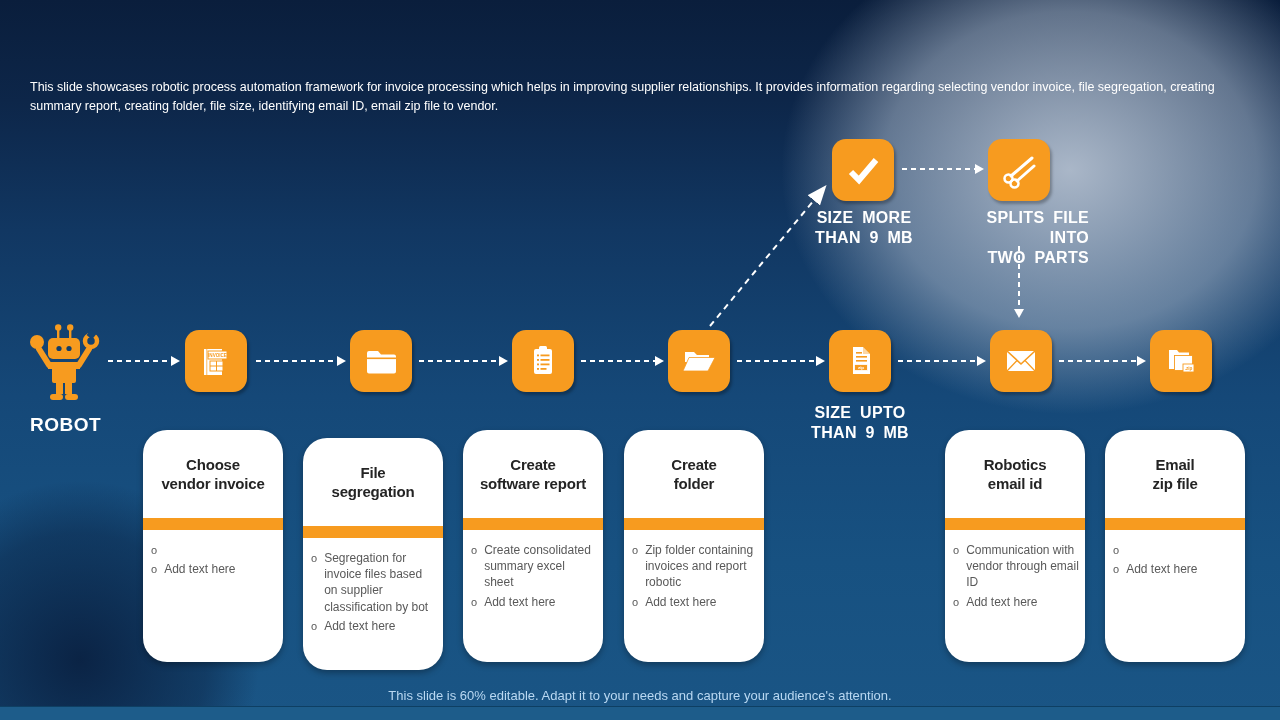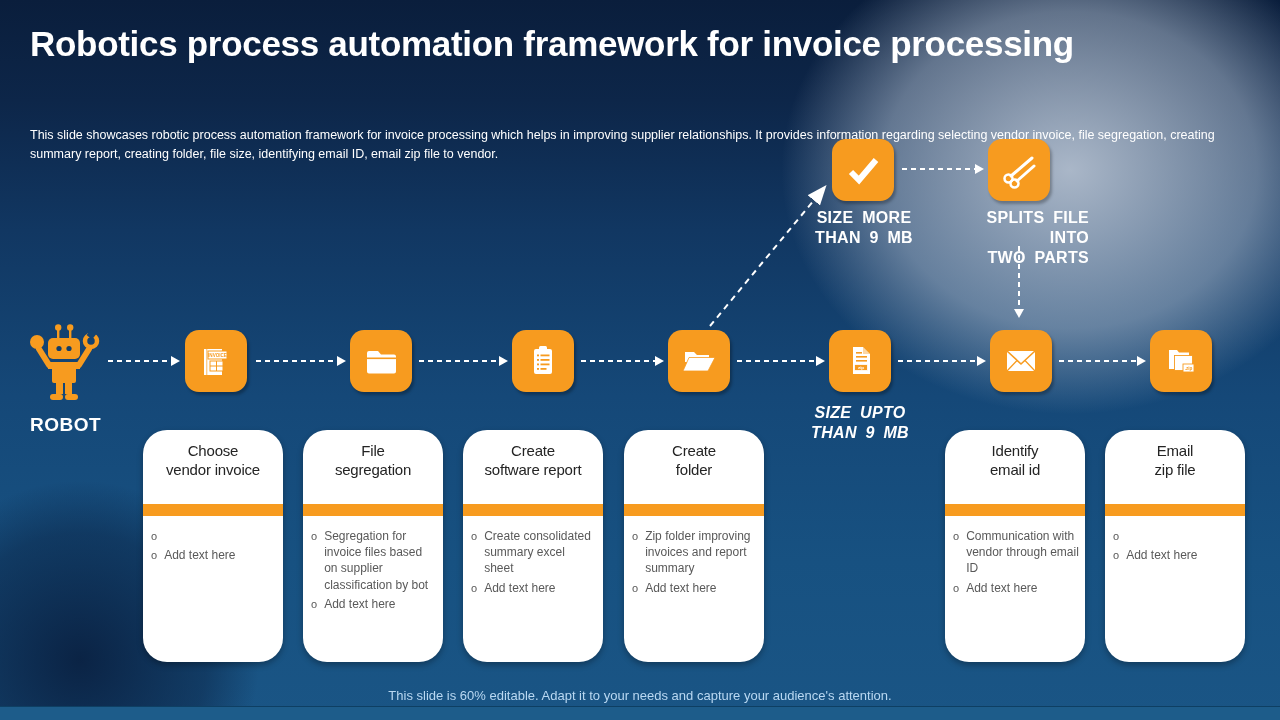--- a/index.html
+++ b/index.html
@@ -9,62 +9,61 @@
     background:linear-gradient(180deg,#0A1E3C 0%,#0D2649 14%,#113762 32%,#154878 55%,#175181 78%,#1A5585 100%);
   }
   
   .blob-tr{position:absolute;right:-180px;top:-160px;width:780px;height:660px;border-radius:50%;
     background:radial-gradient(closest-side,rgba(178,190,206,0.95),rgba(170,184,202,0.55) 48%,rgba(170,184,202,0) 74%);}
   .blob-bl{position:absolute;left:-150px;bottom:-170px;width:460px;height:460px;border-radius:50%;
     background:radial-gradient(closest-side,rgba(9,30,62,0.9),rgba(9,30,62,0.45) 55%,rgba(9,30,62,0) 78%);}
   .layer{position:absolute;inset:0;}
 
   .title{position:absolute;left:30px;top:24px;width:1200px;color:#fff;font-size:35px;font-weight:bold;letter-spacing:-0.3px;}
-  .subtitle{position:absolute;left:30px;top:78px;width:1215px;color:#fff;font-size:12.5px;line-height:1.55;margin-top:48px;}
+  .subtitle{position:absolute;left:30px;top:78px;width:1215px;color:#fff;font-size:12.5px;line-height:1.55;}
 
   .tile{position:absolute;width:62px;height:62px;border-radius:14px;background:#F79B1F;
     display:flex;align-items:center;justify-content:center;box-shadow:2px 3px 3px rgba(0,0,0,0.28);}
 
   .flow-label{position:absolute;color:#fff;font-size:16px;font-weight:bold;text-align:center;
     letter-spacing:0.3px;word-spacing:4px;line-height:1.25;}
 
   .robot-label{position:absolute;left:30px;top:414px;color:#fff;font-size:19px;font-weight:bold;letter-spacing:0.5px;}
 
   
   .harrow{position:absolute;height:2px;background:repeating-linear-gradient(90deg,#fff 0 5px,transparent 5px 9px);}
   .harrow::after{content:"";position:absolute;right:-2px;top:-4px;width:0;height:0;
     border-left:9px solid #fff;border-top:5px solid transparent;border-bottom:5px solid transparent;}
   .varrow{position:absolute;width:2px;background:repeating-linear-gradient(180deg,#fff 0 5px,transparent 5px 9px);}
   .varrow::after{content:"";position:absolute;bottom:-2px;left:-4px;width:0;height:0;
     border-top:9px solid #fff;border-left:5px solid transparent;border-right:5px solid transparent;}
 
   
   .card{position:absolute;top:430px;width:140px;height:232px;background:#fff;border-radius:24px;
     box-shadow:0 3px 6px rgba(0,0,0,0.3);overflow:hidden;}
-  .card-title{height:62px;padding-top:12px;text-align:center;color:#242424;font-size:15px;font-weight:normal;line-height:1.25;letter-spacing:-0.2px;}
+  .card-title{height:62px;padding-top:26px;text-align:center;color:#242424;font-size:15px;font-weight:bold;line-height:1.25;letter-spacing:-0.2px;}
   .card-bar{height:12px;background:#F79B1F;margin-top:0;}
   .card-list{list-style:none;margin:12px 6px 0 8px;padding:0;}
   .card-list li{display:flex;gap:7px;margin-bottom:3px;color:#595959;font-size:12px;line-height:1.35;}
   .bm{flex:0 0 auto;font-size:11px;padding-top:1px;}
 
   .footer{position:absolute;left:0;top:688px;width:100%;text-align:center;color:#B9D8F2;font-size:13px;}
   .bottom-strip{position:absolute;left:0;bottom:0;width:100%;height:13px;background:#1D5C8A;border-top:1px solid #0E3F63;}
 
   svg text{font-family:"Liberation Sans",sans-serif;}
 </style>
 </head>
 <body>
 
 <div id="slide">
   <div class="blob-tr"></div>
   <div class="blob-bl"></div>
 
   <div class="layer">
 
-    <div class="title">Robotics process automation framework for invoice processing</div>
     <div class="subtitle">This slide showcases robotic process automation framework for invoice processing which helps in improving supplier relationships. It provides information regarding selecting vendor invoice, file segregation, creating summary report, creating folder, file size, identifying email ID, email zip file to vendor.</div>
 
     <div class="tile" style="left:832px;top:139px;">
       <svg width="42" height="42" viewBox="0 0 42 42">
         <path d="M9 23 L17 31 L34 11" fill="none" stroke="#fff" stroke-width="6" stroke-linecap="butt" stroke-linejoin="miter"></path>
       </svg>
     </div>
     <div class="flow-label" style="left:805px;top:208px;width:118px;">
       <span>SIZE MORE</span><br>
       <span>THAN 9 MB</span>
@@ -183,21 +182,21 @@
         <path d="M24 7 l7 7 h-7 z" fill="#F79B1F" opacity="0.4"></path>
         <g fill="#F79B1F">
           <rect x="17" y="12" width="6" height="1.6"></rect>
           <rect x="17" y="16" width="11" height="1.6"></rect>
           <rect x="17" y="20" width="11" height="1.6"></rect>
         </g>
         <rect x="15.5" y="24.5" width="13" height="6" fill="#F79B1F" stroke="#fff" stroke-width="0.8"></rect>
         <text x="22" y="29.2" font-size="4.4" font-weight="bold" fill="#fff" text-anchor="middle">zip</text>
       </svg>
     </div>
-    <div class="flow-label" style="left:810px;top:403px;width:100px;font-style:italic;">
+    <div class="flow-label" style="left:810px;top:403px;width:100px;">
       <span>SIZE UPTO</span><br>
       <span>THAN 9 MB</span>
     </div>
 
     <div class="harrow" style="left:898px;top:360px;width:86px;"></div>
 
     <div class="tile" style="left:990px;top:330px;">
       <svg width="42" height="42" viewBox="0 0 42 42">
         <rect x="7" y="11" width="28" height="20" rx="1.5" fill="#fff"></rect>
         <path d="M7 11 L21 24 L35 11" stroke="#F79B1F" stroke-width="1.6" fill="none"></path>
@@ -227,21 +226,21 @@
         <li>
             <span class="bm">o</span>
           </li>
         <li>
             <span class="bm">o</span>
             <span>Add text here</span>
           </li>
       </ul>
     </div>
 
-    <div class="card" style="left:303px;">
+    <div class="card" style="left:303px;margin-top:8px;">
       <div class="card-title">
         <span>File</span><br>
         <span>segregation</span>
       </div>
       <div class="card-bar"></div>
       <ul class="card-list">
         <li>
             <span class="bm">o</span>
             <span>Segregation for invoice files based on supplier classification by bot</span>
           </li>
@@ -272,32 +271,32 @@
 
     <div class="card" style="left:624px;">
       <div class="card-title">
         <span>Create</span><br>
         <span>folder</span>
       </div>
       <div class="card-bar"></div>
       <ul class="card-list">
         <li>
             <span class="bm">o</span>
-            <span>Zip folder improving invoices and report summary</span>
+            <span>Zip folder containing invoices and report robotic</span>
           </li>
         <li>
             <span class="bm">o</span>
             <span>Add text here</span>
           </li>
       </ul>
     </div>
 
     <div class="card" style="left:945px;">
       <div class="card-title">
-        <span>Identify</span><br>
+        <span>Robotics</span><br>
         <span>email id</span>
       </div>
       <div class="card-bar"></div>
       <ul class="card-list">
         <li>
             <span class="bm">o</span>
             <span>Communication with vendor through email ID</span>
           </li>
         <li>
             <span class="bm">o</span>

